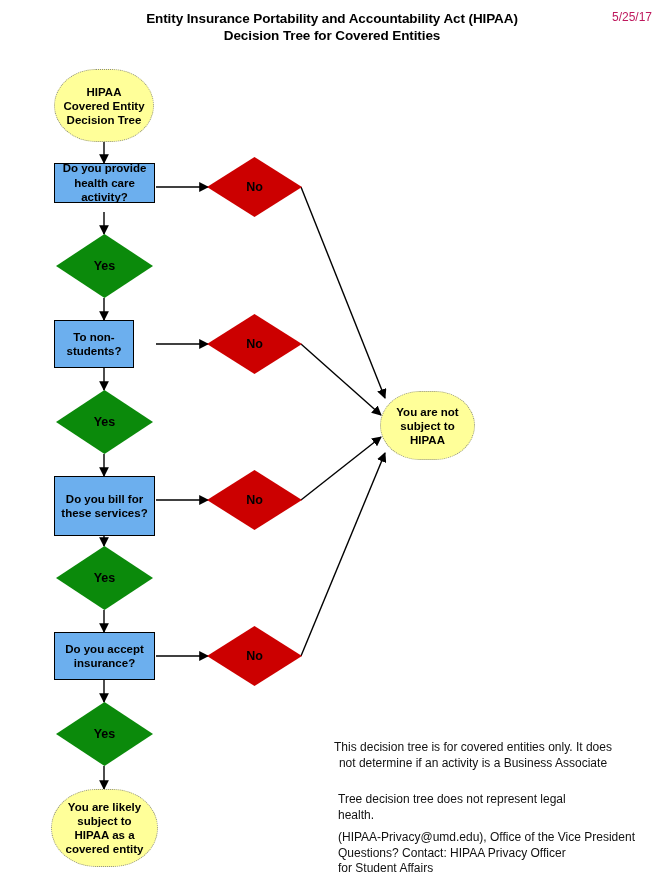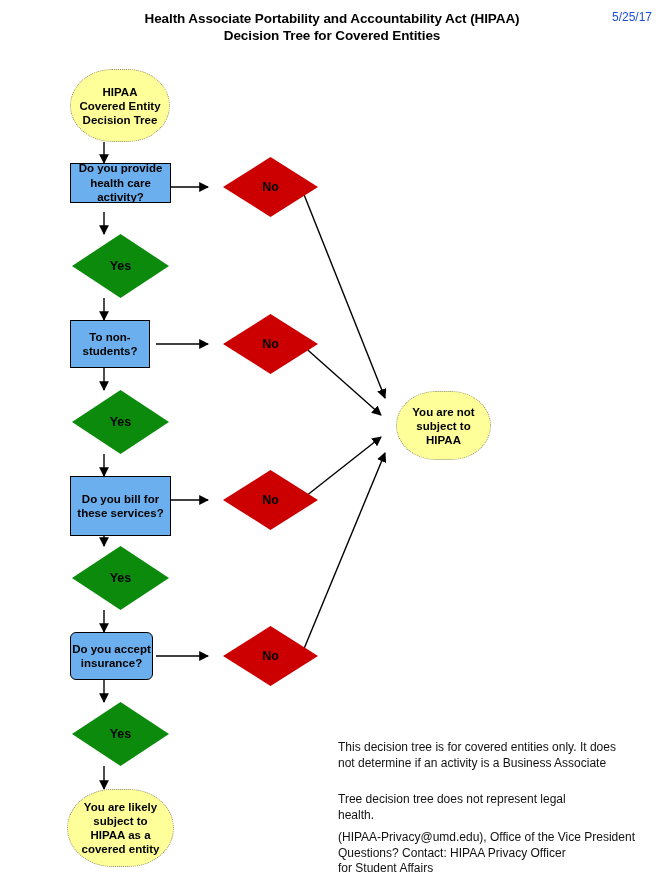--- a/index.html
+++ b/index.html
@@ -29,21 +29,21 @@
     letter-spacing: -0.1px;
   }
   #title .line { display: block; }
 
   #date {
     position: absolute;
     right: 12px;
     top: 10px;
     font-size: 12px;
     font-weight: normal;
-    color: #1d4ed8;
+    color: #be185d;
   }
 
   
   #edges {
     position: absolute;
     left: 0;
     top: 0;
     width: 664px;
     height: 884px;
   }
@@ -51,21 +51,20 @@
   
   .node {
     position: absolute;
     box-sizing: border-box;
     display: flex;
     align-items: center;
     justify-content: center;
     text-align: center;
     font-weight: bold;
     z-index: 3;
-    margin-left: 16px;
   }
 
   
   .terminator {
     background: #ffff99;
     border: 1px dotted #8a8a8a;
     border-radius: 46px / 40px;
     font-size: 11.5px;
     line-height: 14px;
   }
@@ -101,30 +100,30 @@
 
   
   .note {
     position: absolute;
     font-size: 12px;
     line-height: 15.5px;
     font-weight: normal;
     color: #111111;
     width: 300px;
   }
-  #note1 { left: 338px; top: 740px; }
+  #note1 { left: 323px; top: 740px; text-align: center; }
   #note2 { left: 338px; top: 792px; }
   #note3 { left: 338px; top: 830px; }
   .note .line { display: block; }
 </style>
 </head>
 <body>
 
 <div id="title">
-  <span class="line">Health Associate Portability and Accountability Act (HIPAA)</span>
+  <span class="line">Entity Insurance Portability and Accountability Act (HIPAA)</span>
   <span class="line">Decision Tree for Covered Entities</span>
 </div>
 <div id="date">5/25/17</div>
 
 <svg id="edges" viewBox="0 0 664 884" xmlns="http://www.w3.org/2000/svg">
   <defs>
     <marker id="arrow" viewBox="0 0 10 10" refX="9" refY="5" markerWidth="7" markerHeight="7" orient="auto-start-reverse">
       <path d="M 0 0 L 10 5 L 0 10 z" fill="#000000"></path>
     </marker>
   </defs>
@@ -205,21 +204,21 @@
 <div class="node diamond no" style="left:207px; top:470px; width:95px; height:60px;">
   <span class="dshape"></span>
   <span class="dlabel">No</span>
 </div>
 
 <div class="node diamond yes" style="left:56px; top:546px; width:97px; height:64px;">
   <span class="dshape"></span>
   <span class="dlabel">Yes</span>
 </div>
 
-<div class="node process" style="left:54px; top:632px; width:83px; height:48px;border-radius:6px;">
+<div class="node process" style="left:54px; top:632px; width:101px; height:48px;">
   <div>
     <span class="line">Do you accept</span><br>
     <span class="line">insurance?</span>
   </div>
 </div>
 
 <div class="node diamond no" style="left:207px; top:626px; width:95px; height:60px;">
   <span class="dshape"></span>
   <span class="dlabel">No</span>
 </div>

